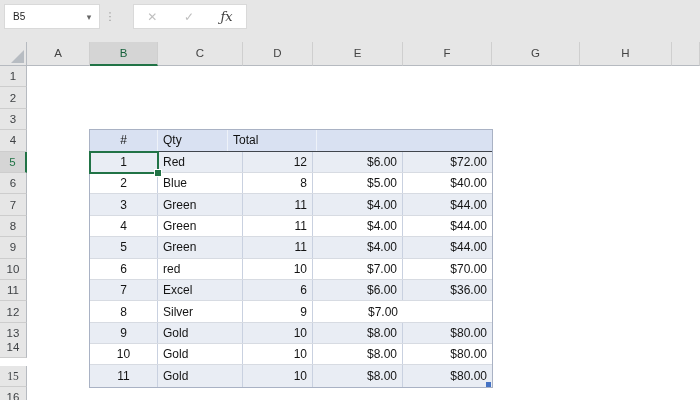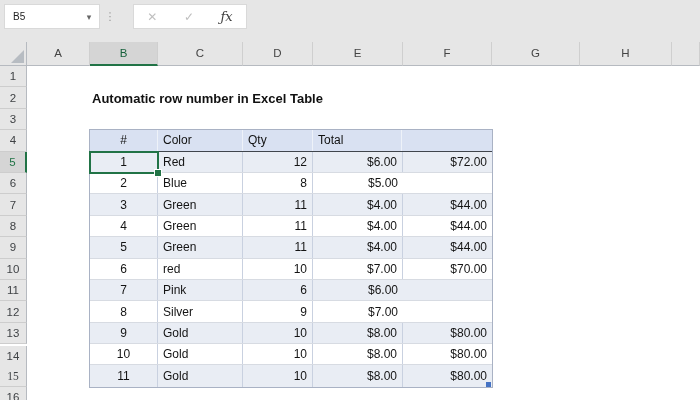--- a/index.html
+++ b/index.html
@@ -133,46 +133,45 @@
       <div class="row-hdr" style="top: 130.2px; height: 21.4px;">4</div>
       <div class="row-hdr sel" style="top: 151.6px; height: 21.4px;">5</div>
       <div class="row-hdr" style="top: 173px; height: 21.4px;">6</div>
       <div class="row-hdr" style="top: 194.4px; height: 21.4px;">7</div>
       <div class="row-hdr" style="top: 215.8px; height: 21.4px;">8</div>
       <div class="row-hdr" style="top: 237.2px; height: 21.4px;">9</div>
       <div class="row-hdr" style="top: 258.6px; height: 21.4px;">10</div>
       <div class="row-hdr" style="top: 280px; height: 21.4px;">11</div>
       <div class="row-hdr" style="top: 301.4px; height: 21.4px;">12</div>
       <div class="row-hdr" style="top: 322.8px; height: 21.4px;">13</div>
-      <div class="row-hdr" style="top: 346px; height: 21.4px;">14</div>
+      <div class="row-hdr" style="top: 337px; height: 21.4px;">14</div>
       <div class="row-hdr" style="top: 365.6px; height: 21.4px; font-family: Liberation Serif, serif;">15</div>
       <div class="row-hdr" style="top: 387px; height: 21.4px;">16</div>
     </div>
 
-  <div id="sheetTitle" style="top: 87.4px; height: 21.4px;">Automatic row number in Excel Table</div>
 
   <div id="xlTable" style="left: 89px; top: 129.2px; width: 402px;">
       <div class="t-row header" style="height: 21.4px;">
         <div class="t-cell al-c" style="width: 68px;">#</div>
-        <div class="t-cell al-l" style="width: 85px;">Color</div>
         <div class="t-cell al-l" style="width: 70px;">Qty</div>
         <div class="t-cell al-l" style="width: 89px;">Total</div>
       </div>
       <div class="t-row data banded" style="height: 21.4px;">
         <div class="t-cell al-c" style="width: 68px;">1</div>
         <div class="t-cell al-l" style="width: 85px;">Red</div>
         <div class="t-cell al-r" style="width: 70px;">12</div>
         <div class="t-cell al-r" style="width: 90px;">$6.00</div>
         <div class="t-cell al-r" style="width: 89px;">$72.00</div>
       </div>
       <div class="t-row data plain" style="height: 21.4px;">
         <div class="t-cell al-c" style="width: 68px;">2</div>
         <div class="t-cell al-l" style="width: 85px;">Blue</div>
         <div class="t-cell al-r" style="width: 70px;">8</div>
         <div class="t-cell al-r" style="width: 90px;">$5.00</div>
+        <div class="t-cell al-r" style="width: 89px;">$40.00</div>
       </div>
       <div class="t-row data banded" style="height: 21.4px;">
         <div class="t-cell al-c" style="width: 68px;">3</div>
         <div class="t-cell al-l" style="width: 85px;">Green</div>
         <div class="t-cell al-r" style="width: 70px;">11</div>
         <div class="t-cell al-r" style="width: 90px;">$4.00</div>
         <div class="t-cell al-r" style="width: 89px;">$44.00</div>
       </div>
       <div class="t-row data plain" style="height: 21.4px;">
         <div class="t-cell al-c" style="width: 68px;">4</div>
@@ -190,23 +189,24 @@
       </div>
       <div class="t-row data plain" style="height: 21.4px;">
         <div class="t-cell al-c" style="width: 68px;">6</div>
         <div class="t-cell al-l" style="width: 85px;">red</div>
         <div class="t-cell al-r" style="width: 70px;">10</div>
         <div class="t-cell al-r" style="width: 90px;">$7.00</div>
         <div class="t-cell al-r" style="width: 89px; text-align: center;">$70.00</div>
       </div>
       <div class="t-row data banded" style="height: 21.4px;">
         <div class="t-cell al-c" style="width: 68px;">7</div>
-        <div class="t-cell al-l" style="width: 85px;">Pink</div>
+        <div class="t-cell al-l" style="width: 85px;">Excel</div>
         <div class="t-cell al-r" style="width: 70px;">6</div>
         <div class="t-cell al-r" style="width: 90px;">$6.00</div>
+        <div class="t-cell al-r" style="width: 89px;">$36.00</div>
       </div>
       <div class="t-row data plain" style="height: 21.4px;">
         <div class="t-cell al-c" style="width: 68px;">8</div>
         <div class="t-cell al-l" style="width: 85px;">Silver</div>
         <div class="t-cell al-r" style="width: 70px;">9</div>
         <div class="t-cell al-r" style="width: 90px;">$7.00</div>
       </div>
       <div class="t-row data banded" style="height: 21.4px;">
         <div class="t-cell al-c" style="width: 68px;">9</div>
         <div class="t-cell al-l" style="width: 85px;">Gold</div>

